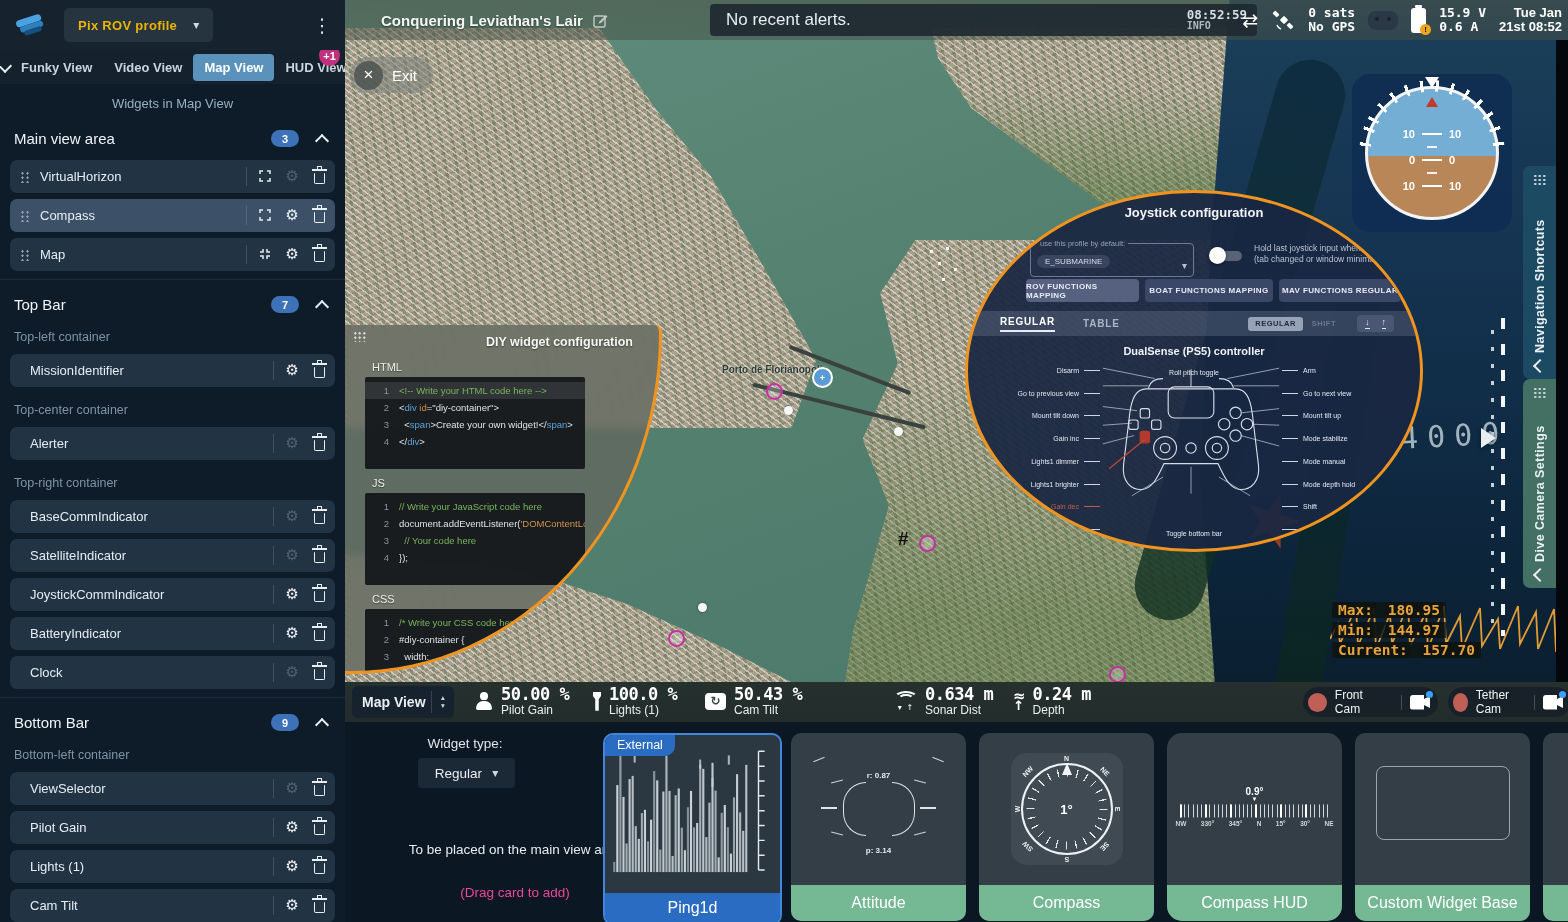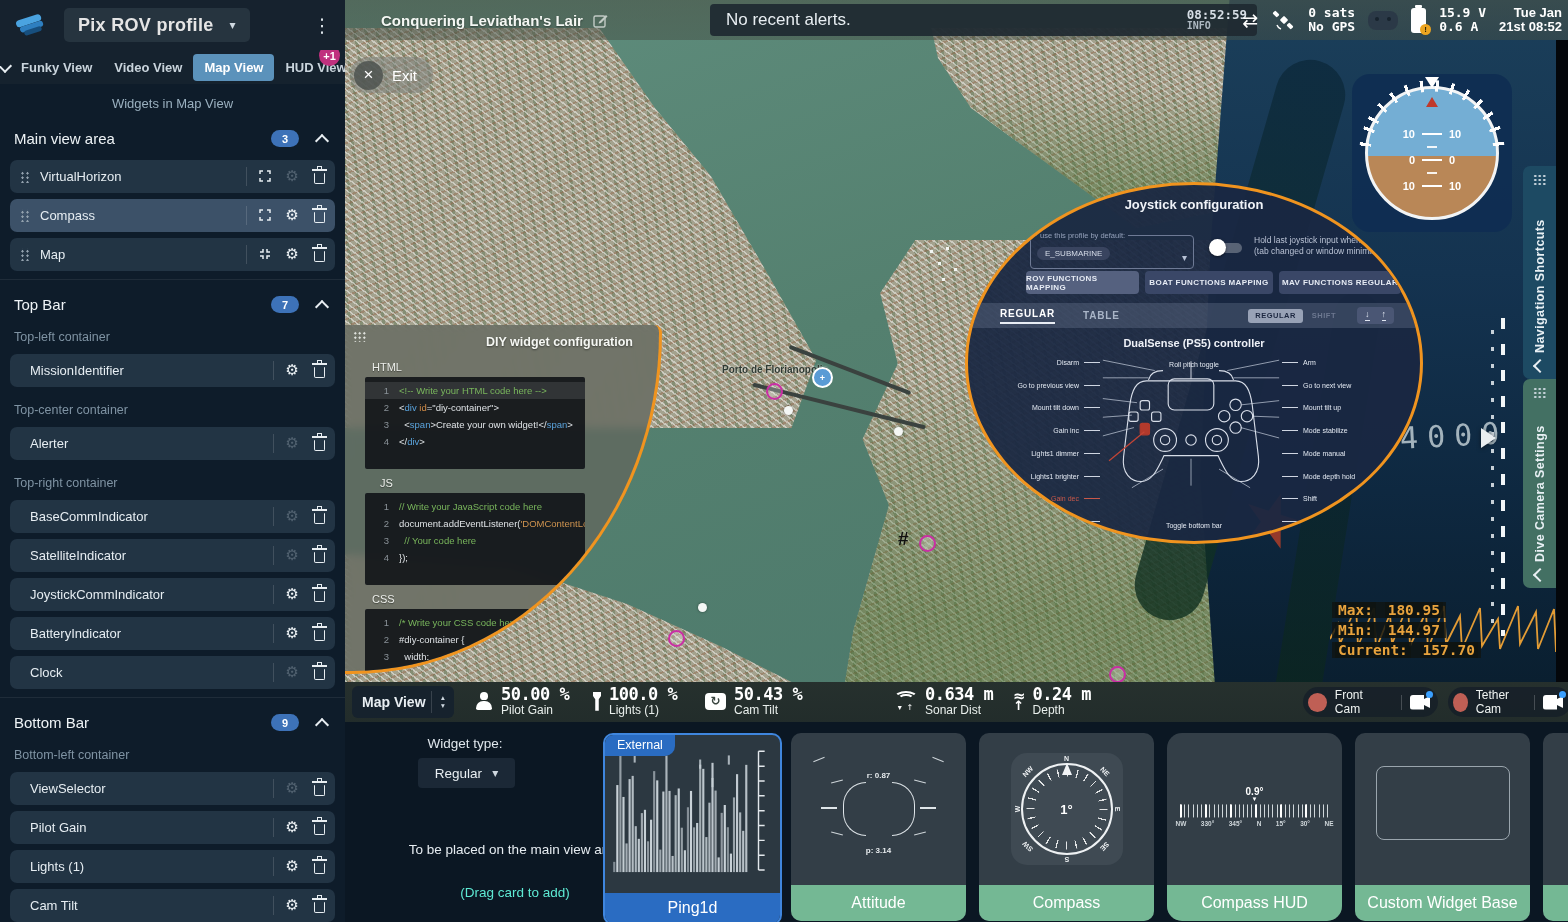--- a/index.html
+++ b/index.html
@@ -6,21 +6,21 @@
   #root{position:relative;width:1568px;height:922px;overflow:hidden;
         font-family:"Liberation Sans",sans-serif;color:#e8eef2;background:#0b1723;}
   .mono{font-family:"DejaVu Sans Mono",monospace;}
 
   
   .brandbar{position:absolute;left:0;top:0;width:345px;height:50px;background:#16222e;
             display:flex;align-items:center;z-index:30;}
   .logo{margin-left:14px;}
   .profilebox{margin-left:18px;background:#26343f;border-radius:5px;height:34px;
               display:flex;align-items:center;padding:0 14px;gap:16px;}
-  .profilebox .pname{font-size:18px;font-weight:bold;color:#e5e5e5;letter-spacing:.3px;}
+  .profilebox .pname{font-size:13px;font-weight:bold;color:#eab308;letter-spacing:.3px;}
   .caret{font-size:12px;color:#cfd8e0;}
   .kebab{margin-left:auto;margin-right:12px;font-size:19px;color:#dfe7ec;width:22px;text-align:center;cursor:pointer;}
 
   
   .sidebar{position:absolute;left:0;top:50px;width:345px;height:872px;background:#0e1c2a;
            overflow:hidden;z-index:30;}
   .tabsrow{display:flex;align-items:center;height:34px;background:#15222e;position:relative;}
   .tabcollapse{width:30px;display:flex;justify-content:center;cursor:pointer;}
   .vtab{font-size:13px;font-weight:bold;color:#c9d4dc;padding:6px 11px;white-space:nowrap;cursor:pointer;}
   .vtab.active{background:#5b92bb;color:#fff;border-radius:4px;}
@@ -153,21 +153,21 @@
       counter-reset:line;overflow:hidden;}
   .cl{display:flex;white-space:pre;}
   .cl::before{counter-increment:line;content:counter(line);width:24px;flex:none;text-align:right;
       padding-right:10px;color:#8a9298;}
   .cl.hot{background:rgba(255,255,255,.1);}
   .cd{color:#dfe3e6;}
   .cd i{font-style:normal;}
   .cd .com{color:#79b65c;} .cd .tag{color:#5aa3dc;} .cd .str{color:#cf9450;} .cd .attr{color:#d28c46;}
 
   
-  .joy{position:absolute;left:620px;top:182px;width:452px;height:356px;z-index:6;
+  .joy{position:absolute;left:620px;top:190px;width:452px;height:356px;z-index:6;
       background:rgba(26,39,66,.94);border:3px solid #f0941f;border-radius:50%;overflow:hidden;}
   .joy-title{position:absolute;top:12px;width:100%;text-align:center;font-size:13px;font-weight:bold;color:#f0f3f8;}
   .joy fieldset{position:absolute;left:62px;top:46px;width:150px;height:32px;margin:0;
       border:1px solid #6e7a95;border-radius:4px;padding:2px 6px;}
   .joy legend{font-size:7.5px;color:#93a0ba;padding:0 3px;}
   .profchip{display:inline-block;background:#39445f;border-radius:9px;padding:2px 8px;
       font-size:8px;color:#d6dce8;}
   .fieldcaret{position:absolute;right:6px;top:12px;font-size:10px;color:#b7c1d4;}
   .toggle{position:absolute;left:244px;top:58px;width:30px;height:10px;border-radius:6px;
       background:rgba(255,255,255,.28);cursor:pointer;}
@@ -278,21 +278,21 @@
       display:flex;align-items:center;}
   .viddot{position:absolute;right:-3px;top:-4px;width:7px;height:7px;border-radius:50%;background:#3aa0ff;}
 
   
   .library{position:absolute;left:345px;top:722px;width:1223px;height:200px;background:#0b1723;z-index:22;}
   .wt-label{position:absolute;left:40px;top:14px;width:160px;text-align:center;font-size:13.5px;color:#dfe6ec;}
   .wt-select{position:absolute;left:73px;top:36px;width:97px;height:30px;background:#1b2836;border-radius:4px;
       display:flex;align-items:center;justify-content:center;gap:10px;font-size:13.5px;color:#e8eef2;cursor:pointer;}
   .placetxt{position:absolute;left:25px;top:118px;width:290px;text-align:center;font-size:13.5px;
       line-height:19px;color:#e6ecf1;}
-  .draghint{position:absolute;left:25px;top:163px;width:290px;text-align:center;font-size:13.5px;color:#5eead4;}
+  .draghint{position:absolute;left:25px;top:163px;width:290px;text-align:center;font-size:13.5px;color:#ec4899;}
   .card{position:absolute;top:11px;width:175px;height:188px;background:#333e47;border-radius:10px;
       overflow:hidden;display:flex;flex-direction:column;cursor:grab;}
   .card .prev{flex:1;position:relative;}
   .card .foot{height:36px;background:#74b894;display:flex;align-items:center;justify-content:center;
       font-size:16px;color:#fff;}
   .card.sel{border:2px solid #3f86de;background:#2c3841;}
   .card.sel .foot{background:#2a6cc2;}
   .extbadge{position:absolute;left:0;top:0;background:#2a6cc2;color:#fff;font-size:12.5px;
       padding:3px 12px 4px;border-radius:8px 0 10px 0;z-index:2;}
   .att-r{position:absolute;top:38px;width:100%;text-align:center;font-size:8px;font-weight:bold;color:#e7ebee;}
@@ -588,21 +588,21 @@
     <div class="diy">
       <div class="diy-grip"></div>
       <div class="diy-title">DIY widget configuration</div>
       <div class="codelabel" style="top:36px;">HTML</div>
       <div class="codeblock" style="top:52px;height:82px;">
         <div class="cl hot"><span class="cd"><i class="com">&lt;!-- Write your HTML code here --&gt;</i></span></div>
         <div class="cl"><span class="cd">&lt;<i class="tag">div</i> <i class="attr">id</i>="diy-container"&gt;</span></div>
         <div class="cl"><span class="cd">  &lt;<i class="tag">span</i>&gt;Create your own widget!&lt;/<i class="tag">span</i>&gt;</span></div>
         <div class="cl"><span class="cd">&lt;/<i class="tag">div</i>&gt;</span></div>
       </div>
-      <div class="codelabel" style="top:152px;margin-left:8px;">JS</div>
+      <div class="codelabel" style="top:152px;">JS</div>
       <div class="codeblock" style="top:168px;height:82px;">
         <div class="cl"><span class="cd"><i class="com">// Write your JavaScript code here</i></span></div>
         <div class="cl"><span class="cd">document.addEventListener(<i class="str">'DOMContentLoaded'</i>,</span></div>
         <div class="cl"><span class="cd"><i class="com">  // Your code here</i></span></div>
         <div class="cl"><span class="cd">});</span></div>
       </div>
       <div class="codelabel" style="top:268px;">CSS</div>
       <div class="codeblock" style="top:284px;height:62px;">
         <div class="cl"><span class="cd"><i class="com">/* Write your CSS code here */</i></span></div>
         <div class="cl"><span class="cd">#diy-container {</span></div>

